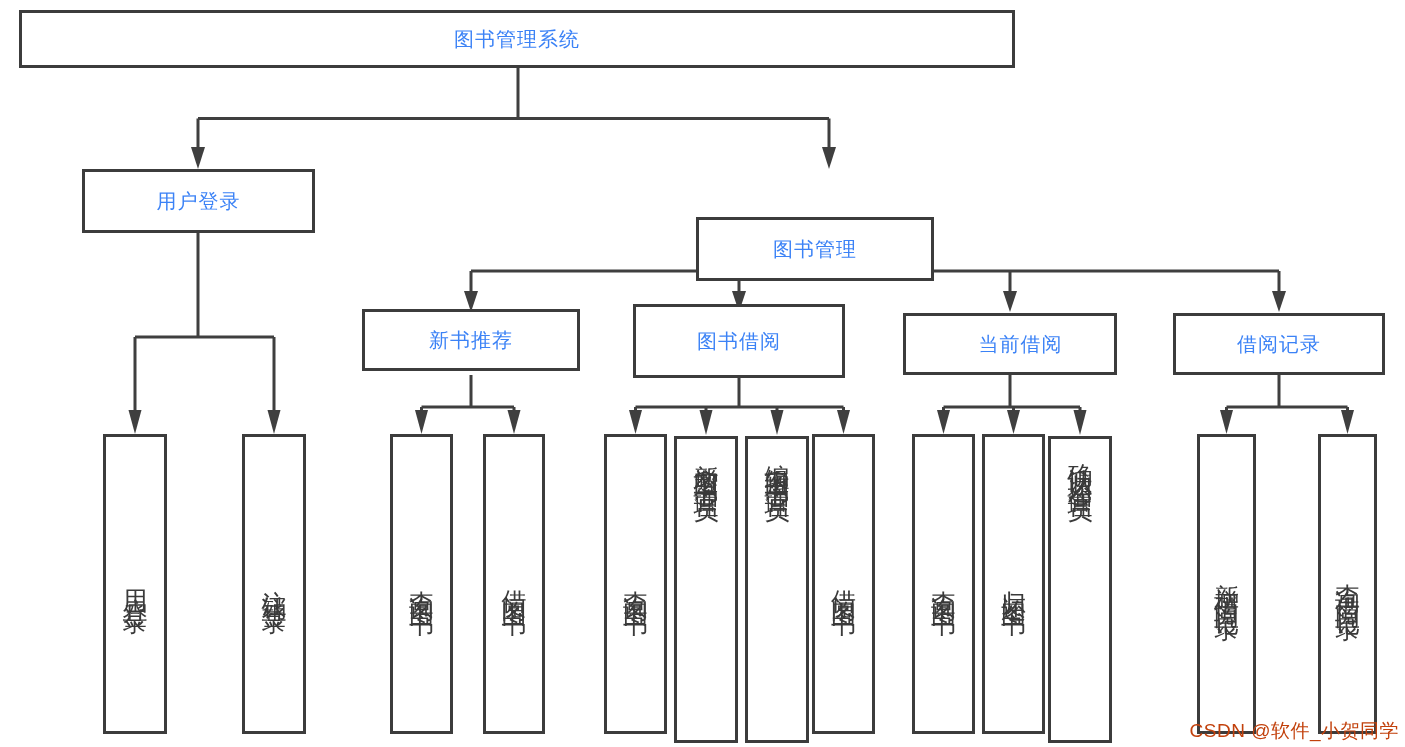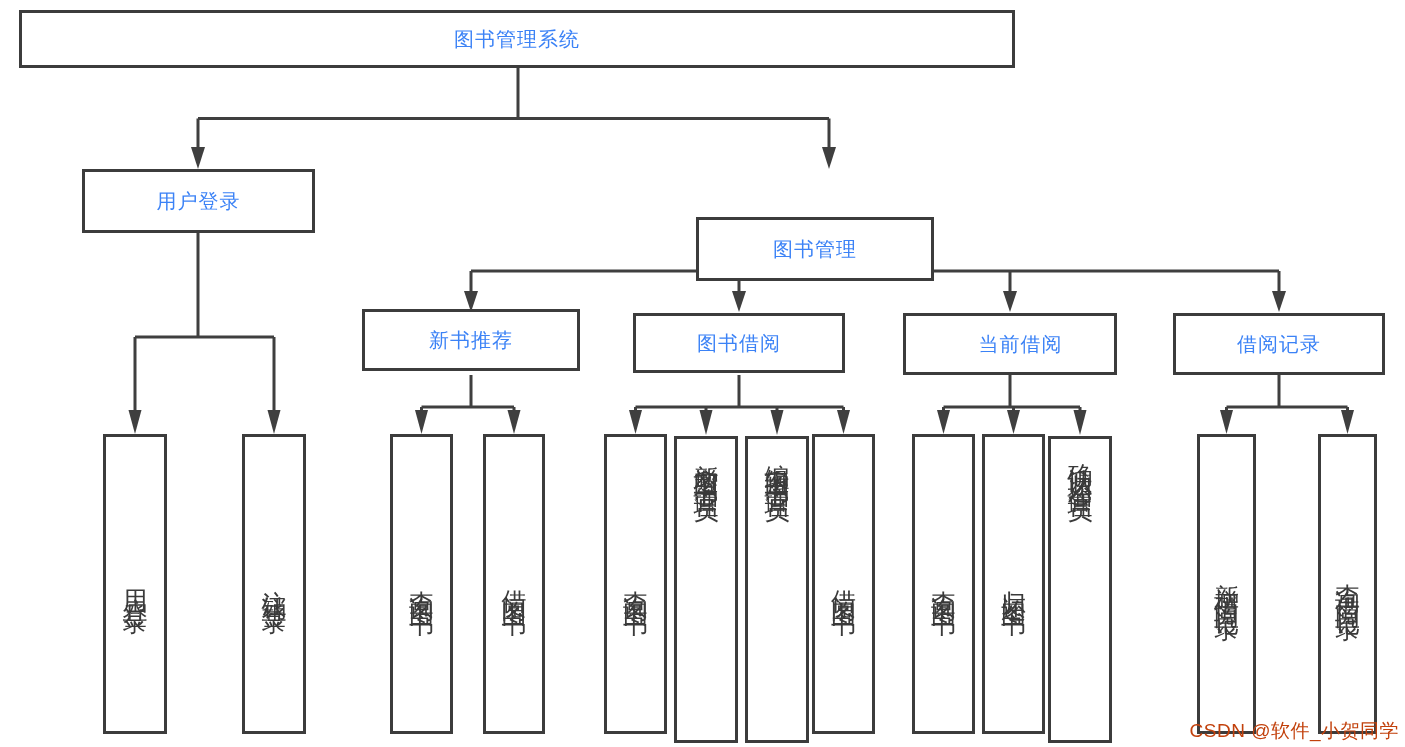--- a/index.html
+++ b/index.html
@@ -133,21 +133,21 @@
   <div class="node" style="left:82px; top:169px; width:233px; height:64px;">
     <span>用户登录</span>
   </div>
   <div class="node" style="left:696px; top:169px; width:238px; height:64px;margin-top:48px;">
     <span>图书管理</span>
   </div>
 
   <div class="node" style="left:362px; top:309px; width:218px; height:62px;">
     <span>新书推荐</span>
   </div>
-  <div class="node" style="left:633px; top:313px; width:212px; height:60px;">
+  <div class="node" style="left:633px; top:304px; width:212px; height:74px;">
     <span>图书借阅</span>
   </div>
   <div class="node" style="left:903px; top:313px; width:214px; height:62px;padding-left:21px;">
     <span>当前借阅</span>
   </div>
   <div class="node" style="left:1173px; top:313px; width:212px; height:62px;">
     <span>借阅记录</span>
   </div>
 
   <div class="leaf" style="left:103px; top:434px; width:64px; height:300px;">

